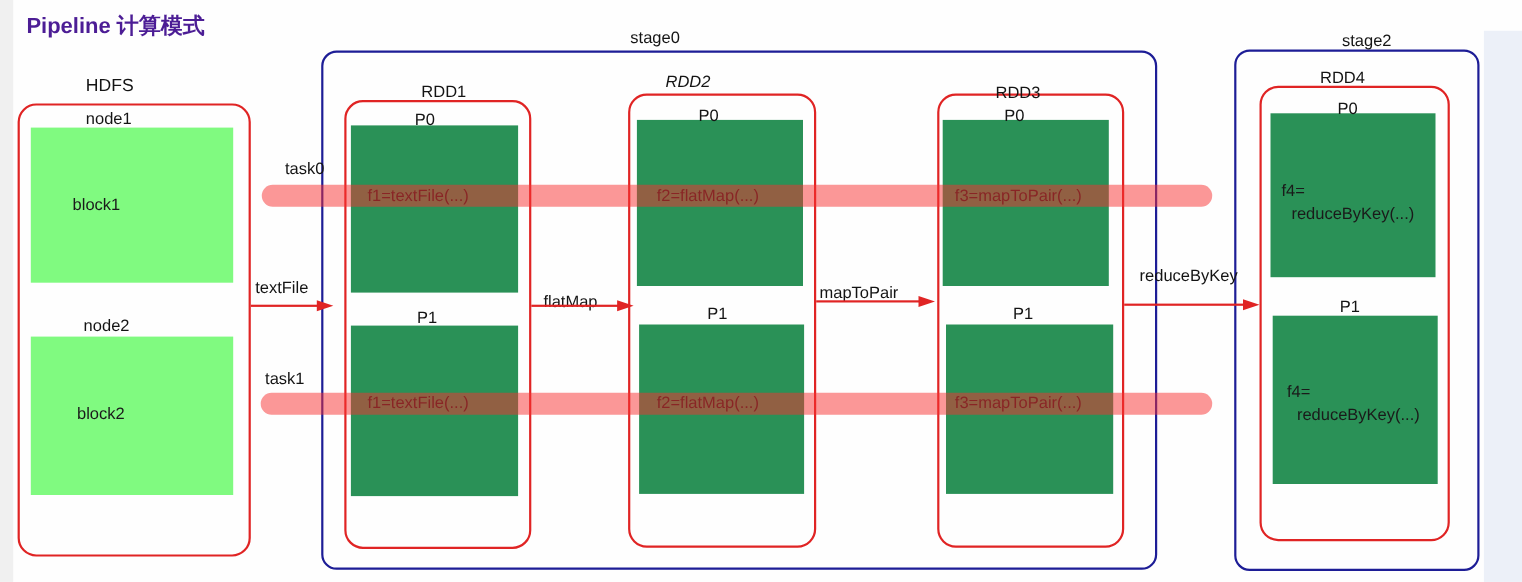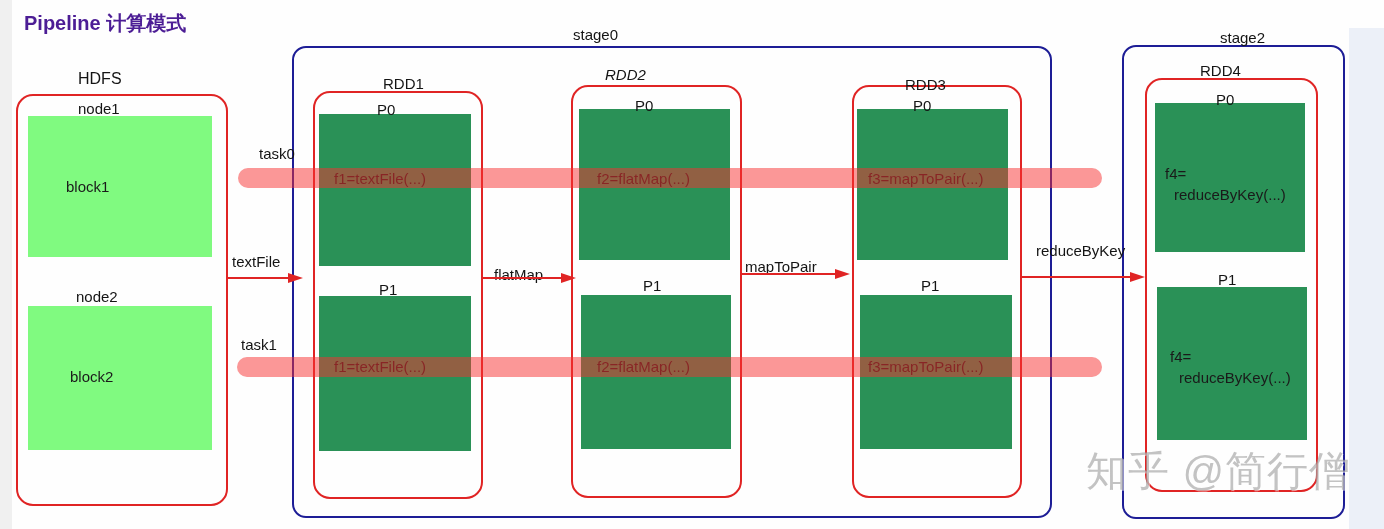--- a/index.html
+++ b/index.html
@@ -183,14 +183,13 @@
 
   <div id="op-reducebykey-label" class="lbl">reduceByKey</div>
   <div id="op-reducebykey-line" class="aline"></div>
   <div id="op-reducebykey-head" class="ahead"></div>
 
   <div id="task0-label" class="lbl">task0</div>
   <div id="task0-bar" class="bar"></div>
   <div id="task1-label" class="lbl">task1</div>
   <div id="task1-bar" class="bar"></div>
 
-  <div id="watermark">知乎 @简行僧</div>
 </div>
 
 </body></html>

